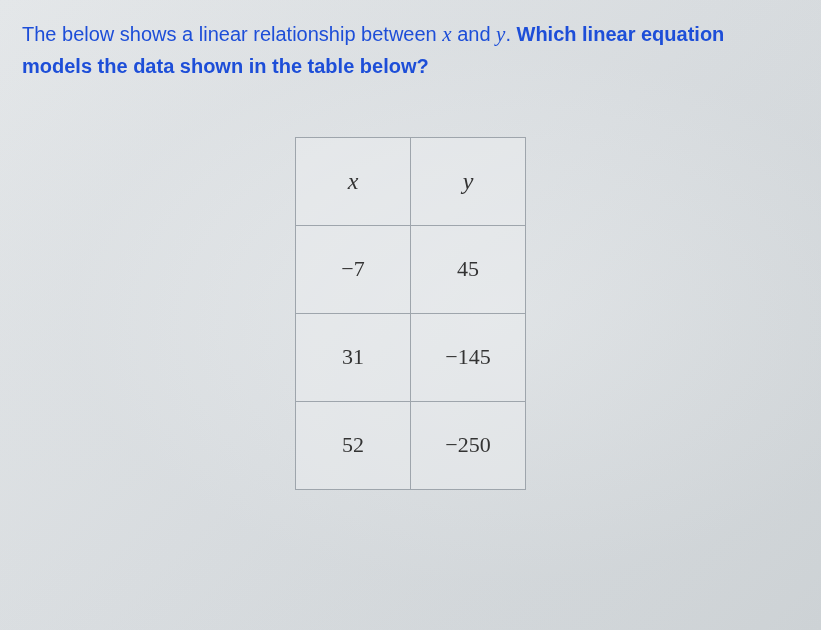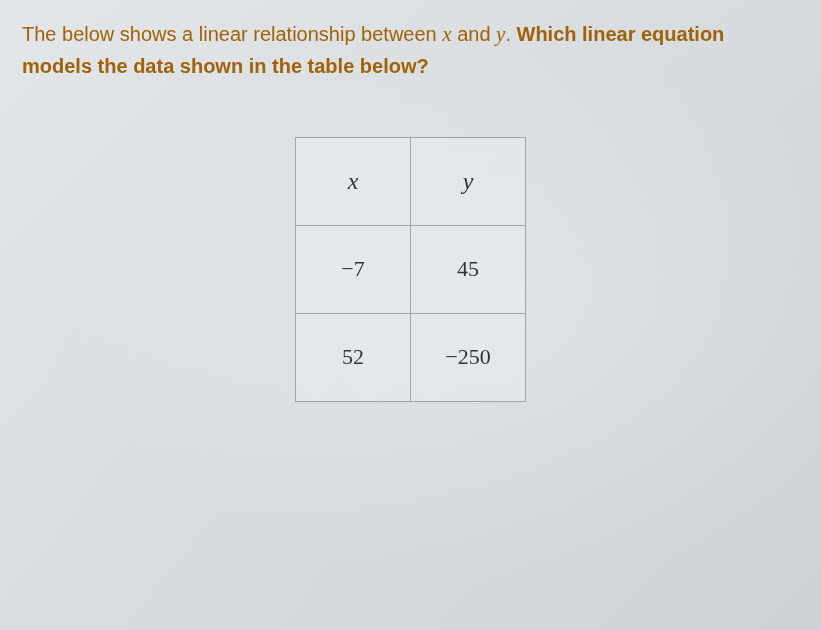--- a/index.html
+++ b/index.html
@@ -20,21 +20,21 @@
       content: '';
       position: absolute;
       top: 0;
       left: 0;
       right: 0;
       bottom: 0;
       background: radial-gradient(ellipse at 60% 50%, rgba(255,255,255,0.15) 0%, rgba(180,185,190,0.1) 60%, rgba(150,155,160,0.05) 100%);
       pointer-events: none;
     }
     .question {
-      color: #a16207;
+      color: #1d4ed8;
       font-size: 20px;
       line-height: 1.55;
       font-weight: 400;
       margin-bottom: 55px;
       position: relative;
       z-index: 1;
     }
     .question .bold {
       font-weight: 700;
     }
@@ -80,18 +80,22 @@
     <tbody>
         <tr>
       <td class="header-cell">x</td>
       <td class="header-cell">y</td>
     </tr>
     <tr>
       <td>−7</td>
       <td>45</td>
     </tr>
     <tr>
+      <td>31</td>
+      <td>−145</td>
+    </tr>
+    <tr>
       <td>52</td>
       <td>−250</td>
     </tr>
   </tbody>
     </table>
 </div>
 
 </body></html>

